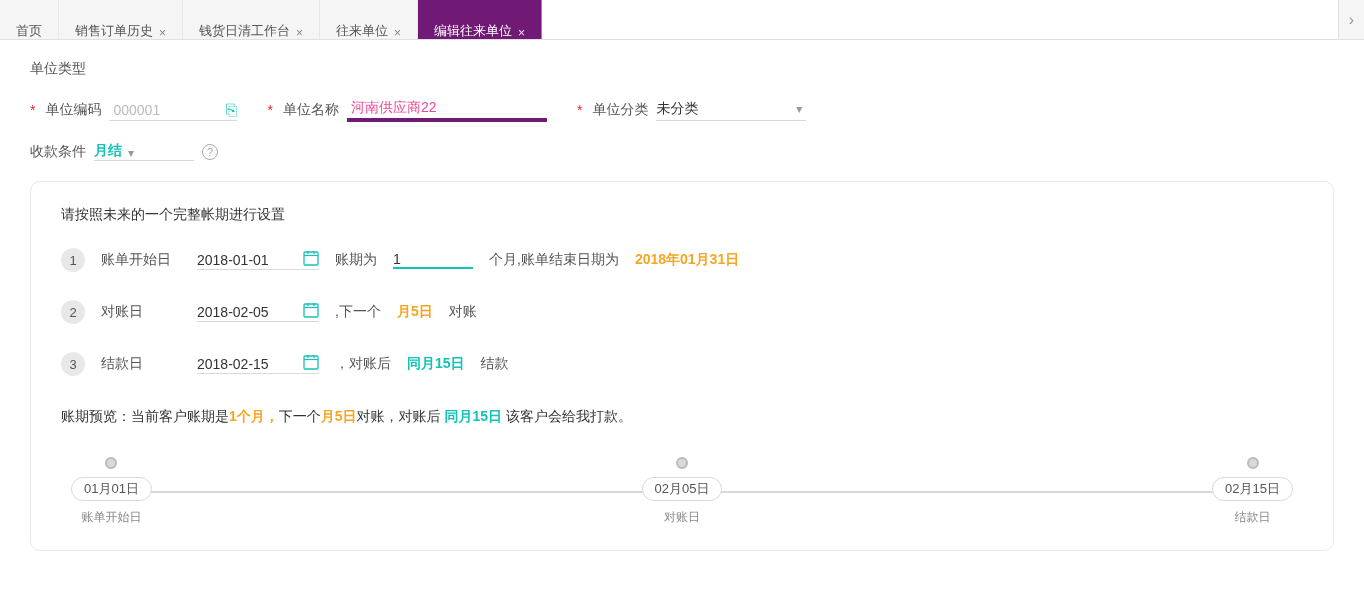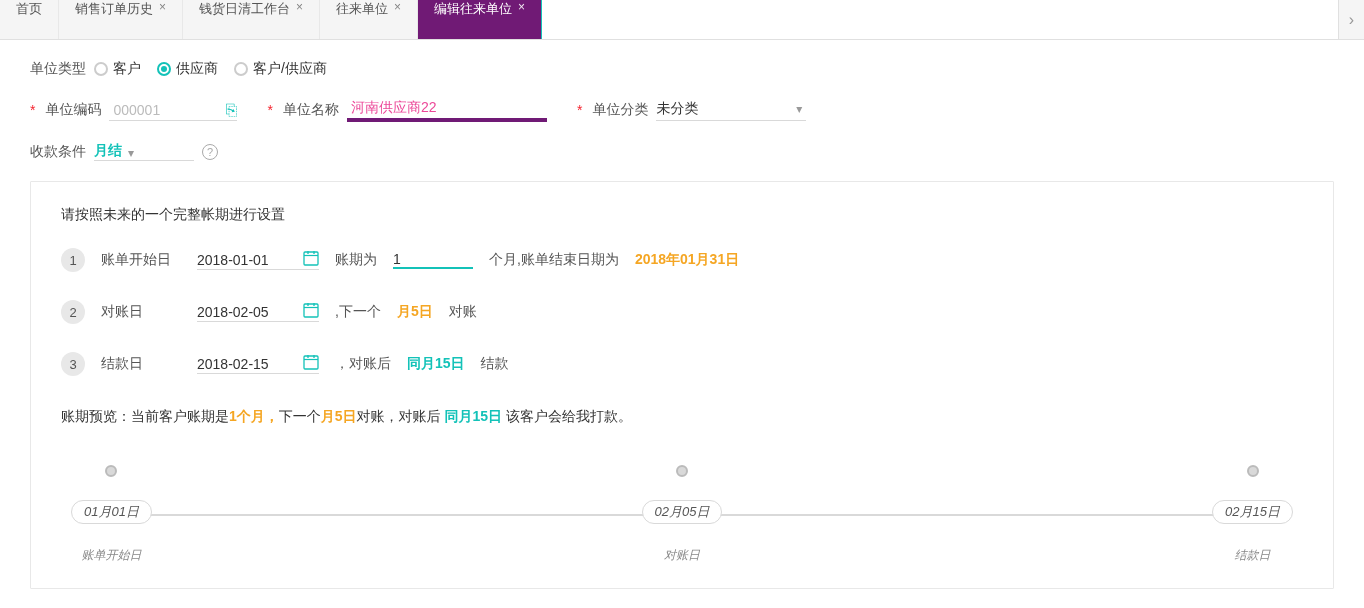--- a/index.html
+++ b/index.html
@@ -10,21 +10,21 @@
       display: flex;
       background: #fff;
       border-bottom: 1px solid #e0e0e0;
       height: 40px;
       align-items: stretch;
       padding-left: 0;
       overflow: hidden;
     }
     .tab-item {
       display: flex;
-      align-items: flex-start;
+      align-items: flex-end;
       padding: 0 16px;
       height: 40px;
       font-size: 13px;
       cursor: pointer;
       color: #555;
       border-right: 1px solid #e8e8e8;
       white-space: nowrap;
       background: #f5f5f5;
       gap: 6px;
     }
@@ -162,21 +162,21 @@
       align-items: center;
       justify-content: center;
       font-size: 11px;
       color: #aaa;
       cursor: pointer;
     }
 
     
     .card-box {
       border: 1px solid #e8e8e8;
-      border-radius: 1px;
+      border-radius: 10px;
       padding: 24px 30px;
       background: #fff;
     }
     .card-title {
       font-size: 14px;
       color: #333;
       margin-bottom: 24px;
     }
 
     
@@ -235,21 +235,21 @@
     .step-desc {
       color: #555;
     }
     .highlight-orange { color: #f5a623; font-weight: bold; }
     .highlight-teal { color: #13c2b8; font-weight: bold; }
 
     
     .preview-text {
       font-size: 14px;
       color: #333;
-      margin-bottom: 36px;
+      margin-bottom: 28px;
       line-height: 1.8;
     }
 
     
     .timeline-wrap {
       position: relative;
       display: flex;
       align-items: center;
       padding: 0 10px;
       margin-top: 10px;
@@ -268,22 +268,21 @@
       display: flex;
       justify-content: space-between;
       width: 100%;
       position: relative;
       z-index: 1;
     }
     .timeline-node {
       display: flex;
       flex-direction: column;
       align-items: center;
-      gap: 23px;
-      font-style: italic;
+      gap: 8px;
     }
     .node-dot {
       width: 12px;
       height: 12px;
       border-radius: 50%;
       background: #d9d9d9;
       border: 2px solid #bbb;
     }
     .node-label-box {
       background: #fff;
@@ -332,39 +331,20 @@
   <div class="tab-nav-arrow">
     <span>›</span>
   </div>
 </div>
 
 <div class="page-content">
 
   <div class="form-row">
     <div class="form-group">
       <span class="form-label">单位类型</span>
-      <div class="radio-group">
-
-        <label class="radio-item">
-          <div class="radio-circle"></div>
-          <span>客户</span>
-        </label>
-
-        <label class="radio-item">
-          <div class="radio-circle checked">
-            <div class="radio-dot"></div>
-          </div>
-          <span>供应商</span>
-        </label>
-
-        <label class="radio-item">
-          <div class="radio-circle"></div>
-          <span>客户/供应商</span>
-        </label>
-      </div>
     </div>
   </div>
 
   <div class="form-row">
 
     <div class="form-group">
       <span class="required-star">*</span>
       <span class="form-label">单位编码</span>
       <div class="date-input-wrap" style="border-bottom:1px solid #d9d9d9;">
         <input type="text" class="input-field input-code" value="000001" style="color: rgb(187, 187, 187); border: none; width: 110px;" placeholder="000001">

